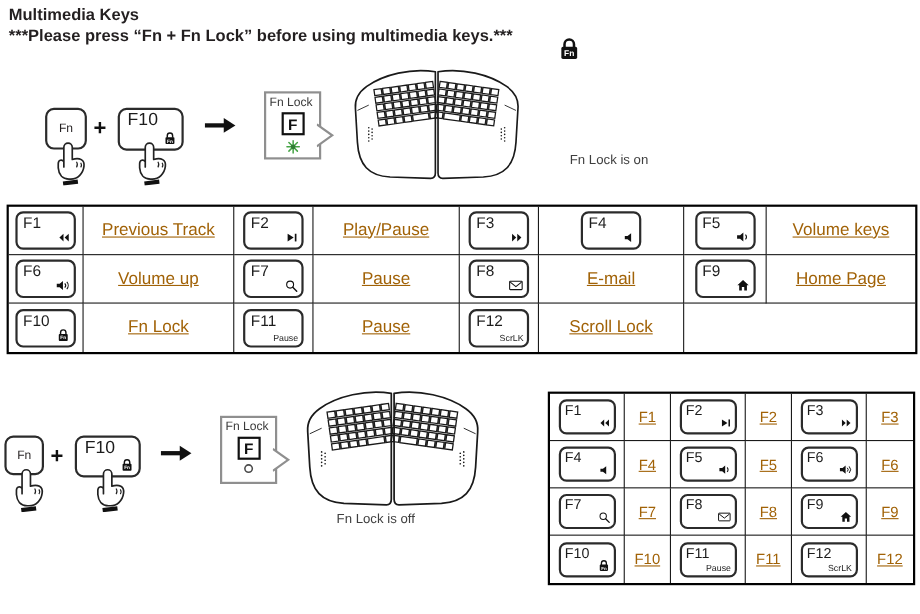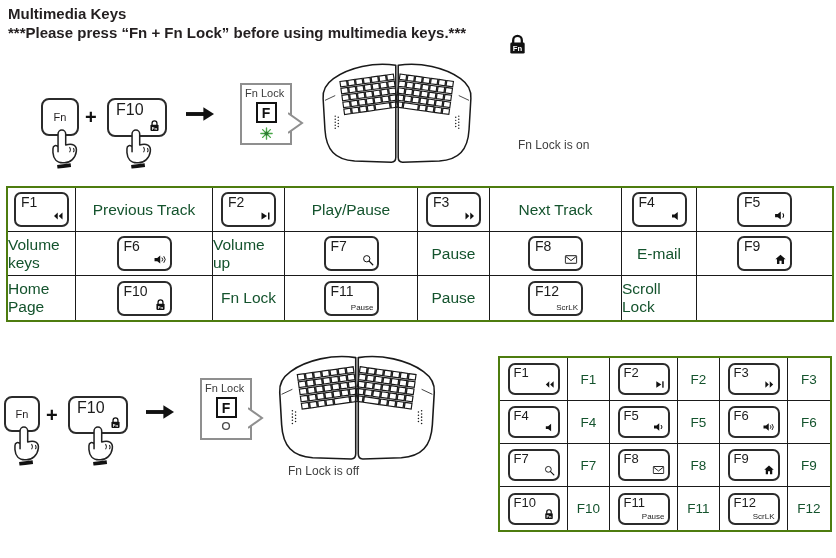--- a/index.html
+++ b/index.html
@@ -22,30 +22,30 @@
   .callout{position:absolute;width:52px;height:62px;background:#fff;border:2px solid #8f8f8f;
            box-sizing:border-box;z-index:2;}
   .co-title{font-size:11px;color:#3a3a3a;text-align:left;padding:2px 0 0 3px;line-height:1.1;white-space:nowrap;}
   .co-key{width:21px;height:21px;border:2px solid #111;box-sizing:border-box;margin:3px auto 3px;
           font-weight:bold;font-size:14px;display:flex;align-items:center;justify-content:center;color:#111;}
   .co-led{text-align:center;line-height:0;}
   .co-tail{position:absolute;right:-14px;top:26px;line-height:0;}
   .kbd{position:absolute;line-height:0;}
   .caption{position:absolute;font-size:12px;color:#3f3f3f;white-space:nowrap;}
   
-  .tbl{position:absolute;display:grid;border:2px solid #4d7c0f;background:#fff;}
+  .tbl{position:absolute;display:grid;border:2px solid #000000;background:#fff;}
   .tbl .c{border-right:1.5px solid #1a1a1a;border-bottom:1.5px solid #1a1a1a;
           display:flex;align-items:center;justify-content:center;position:relative;box-sizing:border-box;}
   .tbl1{left:6px;top:186px;grid-template-columns:68px 137px 72px 133px 72px 132px 75px 135px;grid-auto-rows:44px;}
   .tbl1 .c:nth-child(8n){border-right:none;}
   .tbl1 .c:nth-child(n+17){border-bottom:none;}
   .tbl2{left:498px;top:356px;grid-template-columns:68px 42px 68px 42px 68px 42px;grid-auto-rows:43px;}
   .tbl2 .c:nth-child(6n){border-right:none;}
   .tbl2 .c:nth-child(n+19){border-bottom:none;}
-  .tbl .l{font-size:15.5px;color:#14532d;}
+  .tbl .l{font-size:15.5px;color:#a16207;text-decoration:underline;}
   .tbl2 .l{font-size:13.5px;}
   .ck{position:relative;background:#fff;border:2px solid #2b2b2b;border-radius:7px;box-sizing:border-box;}
   .tbl1 .ck{width:55px;height:35px;}
   .tbl2 .ck{width:52px;height:32px;}
   .ck .kl{position:absolute;top:0px;left:5px;font-size:14px;color:#1c1c1c;}
   .tbl2 .ck .kl{font-size:13px;left:4px;}
   .ck .ki{position:absolute;right:3px;bottom:3px;line-height:0;}
   .ck .kt{position:absolute;right:3px;bottom:2px;font-size:8px;color:#1c1c1c;}
 </style>
 </head>
@@ -219,21 +219,20 @@
       </div>
     <div class="c l">Play/Pause</div>
     <div class="c k">
         <div class="ck">
           <span class="kl">F3</span>
           <span class="ki"><svg width="12" height="12" viewBox="0 0 24 24">
               <use href="#i-next"></use>
             </svg></span>
         </div>
       </div>
-    <div class="c l">Next Track</div>
     <div class="c k">
         <div class="ck">
           <span class="kl">F4</span>
           <span class="ki"><svg width="12" height="12" viewBox="0 0 24 24">
               <use href="#i-mute"></use>
             </svg></span>
         </div>
       </div>
 
     <div class="c k">
@@ -334,21 +333,21 @@
           <circle cx="5" cy="5" r="3.4" fill="none" stroke="#4a4a4a" stroke-width="1.4"></circle>
         </svg></div>
     <span class="co-tail"><svg width="16" height="24" viewBox="0 0 16 24">
           <path d="M0,2 L14,12 L0,22" fill="#fff" stroke="#8f8f8f" stroke-width="2"></path>
         </svg></span>
   </div>
 
   <span class="kbd" style="left:262px;top:350px;"><svg width="190" height="114" viewBox="0 0 300 180">
         <use href="#i-kbd"></use>
       </svg></span>
-  <span class="caption" style="left:288px;top:464px;">Fn Lock is off</span>
+  <span class="caption" style="left:306px;top:464px;">Fn Lock is off</span>
 
   <div class="tbl tbl2">
     <div class="c k">
         <div class="ck">
           <span class="kl">F1</span>
           <span class="ki"><svg width="11" height="11" viewBox="0 0 24 24">
               <use href="#i-prev"></use>
             </svg></span>
         </div>
       </div>

